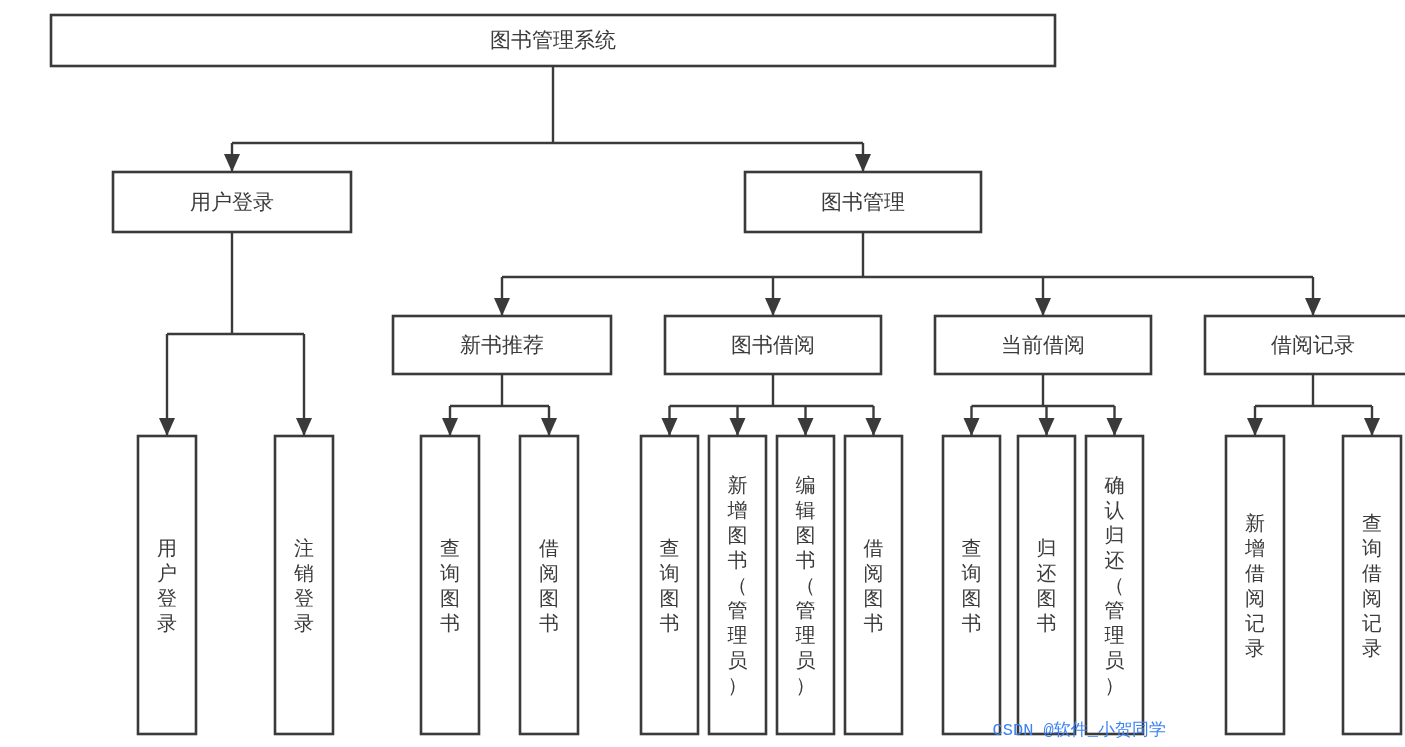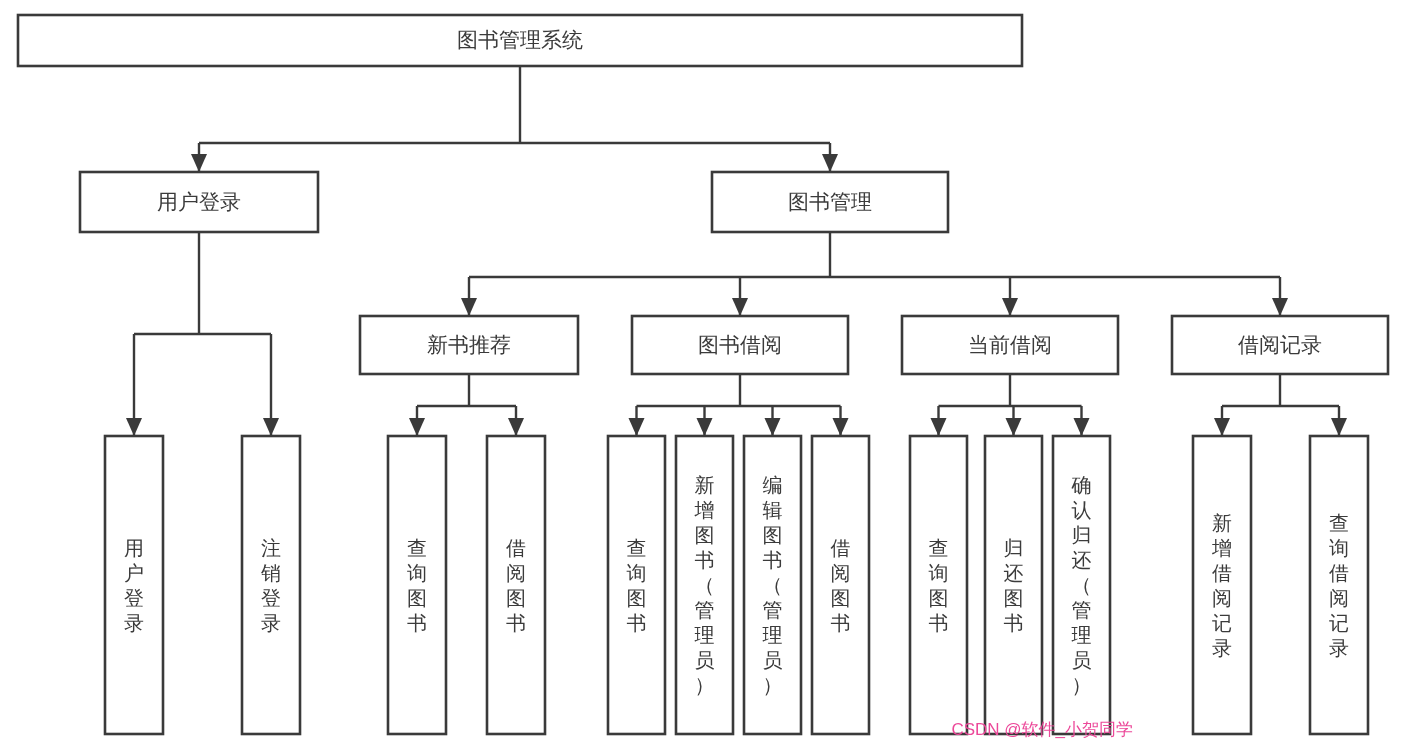--- a/index.html
+++ b/index.html
@@ -12,20 +12,21 @@
     height: 747px;
     font-family: "Liberation Sans", "DejaVu Sans", sans-serif;
     overflow: hidden;
     position: relative;
   }
   #diagram-root {
     position: absolute;
     left: 0; top: 0;
     width: 1145px;
     height: 747px;
+    padding-left: 33px;
   }
   svg.flow {
     display: block;
     width: 1405px;
     height: 747px;
   }
   .node-rect {
     fill: #ffffff;
     stroke: #3a3a3a;
     stroke-width: 2.6;
@@ -46,23 +47,23 @@
     fill: none;
   }
   .arrowhead {
     fill: #3a3a3a;
     stroke: none;
   }
   .watermark {
     position: absolute;
     right: 12px;
     bottom: 6px;
-    font-family: Liberation Sans, sans-serif;
+    font-family: Liberation Mono, monospace;
     font-size: 17px;
-    color: #ec4899;
+    color: #3b82f6;
     white-space: nowrap;
     user-select: none;
   }
 </style>
 </head>
 <body>
 
 <div id="diagram-root">
   <svg class="flow" viewBox="0 0 1405 747" xmlns="http://www.w3.org/2000/svg">
     <g id="edge-layer">

